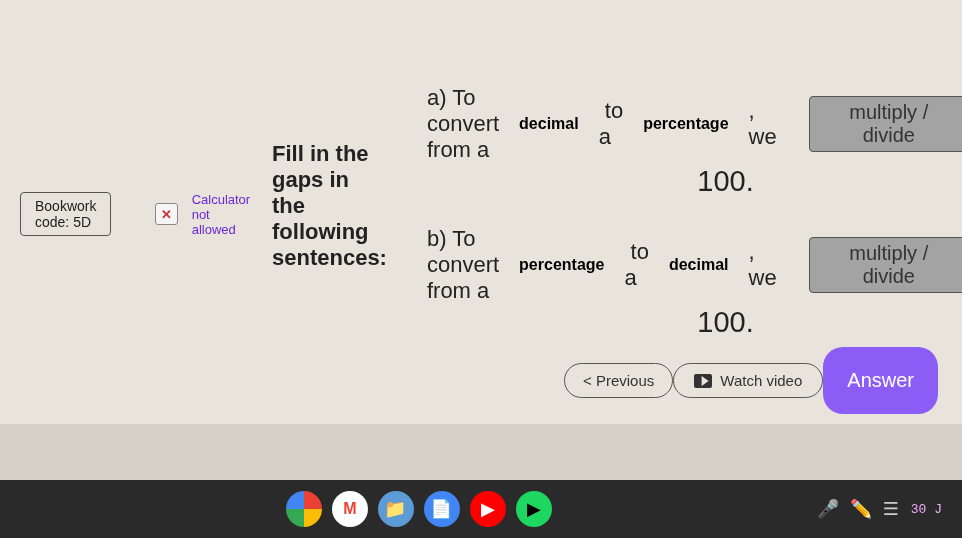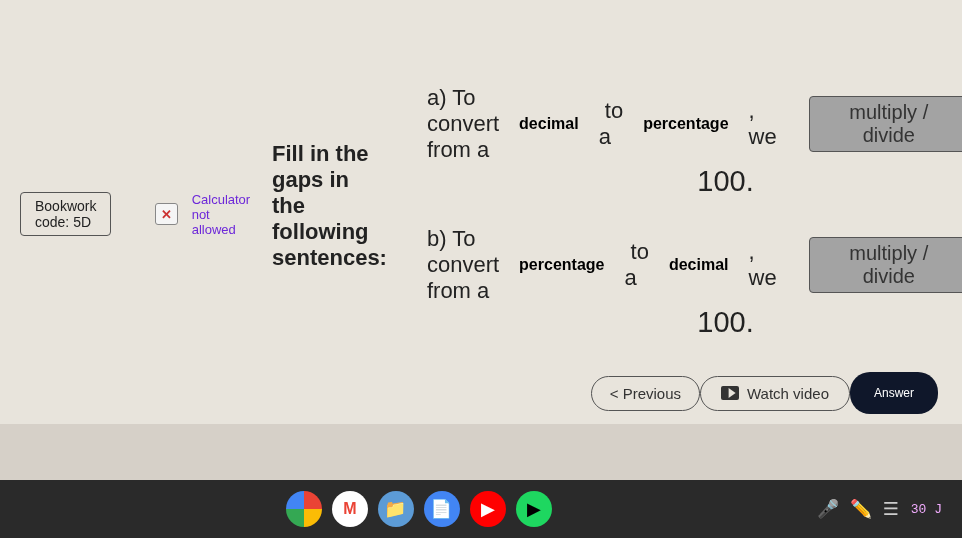--- a/index.html
+++ b/index.html
@@ -185,24 +185,24 @@
       left: 50%;
       top: 50%;
       transform: translate(-20%, -50%);
       border-left: 7px solid #e8e4dc;
       border-top: 5px solid transparent;
       border-bottom: 5px solid transparent;
     }
 
     .answer-button {
       border-radius: 20px;
-      padding: 14px 24px;
-      font-size: 12px;
+      padding: 22px 24px;
+      font-size: 20px;
       color: #fff;
-      background: #0f172a;
+      background: #8b5cf6;
       border: none;
       cursor: pointer;
     }
 
     
     .taskbar {
       position: absolute;
       bottom: 0;
       width: 962px;
       height: 58px;

